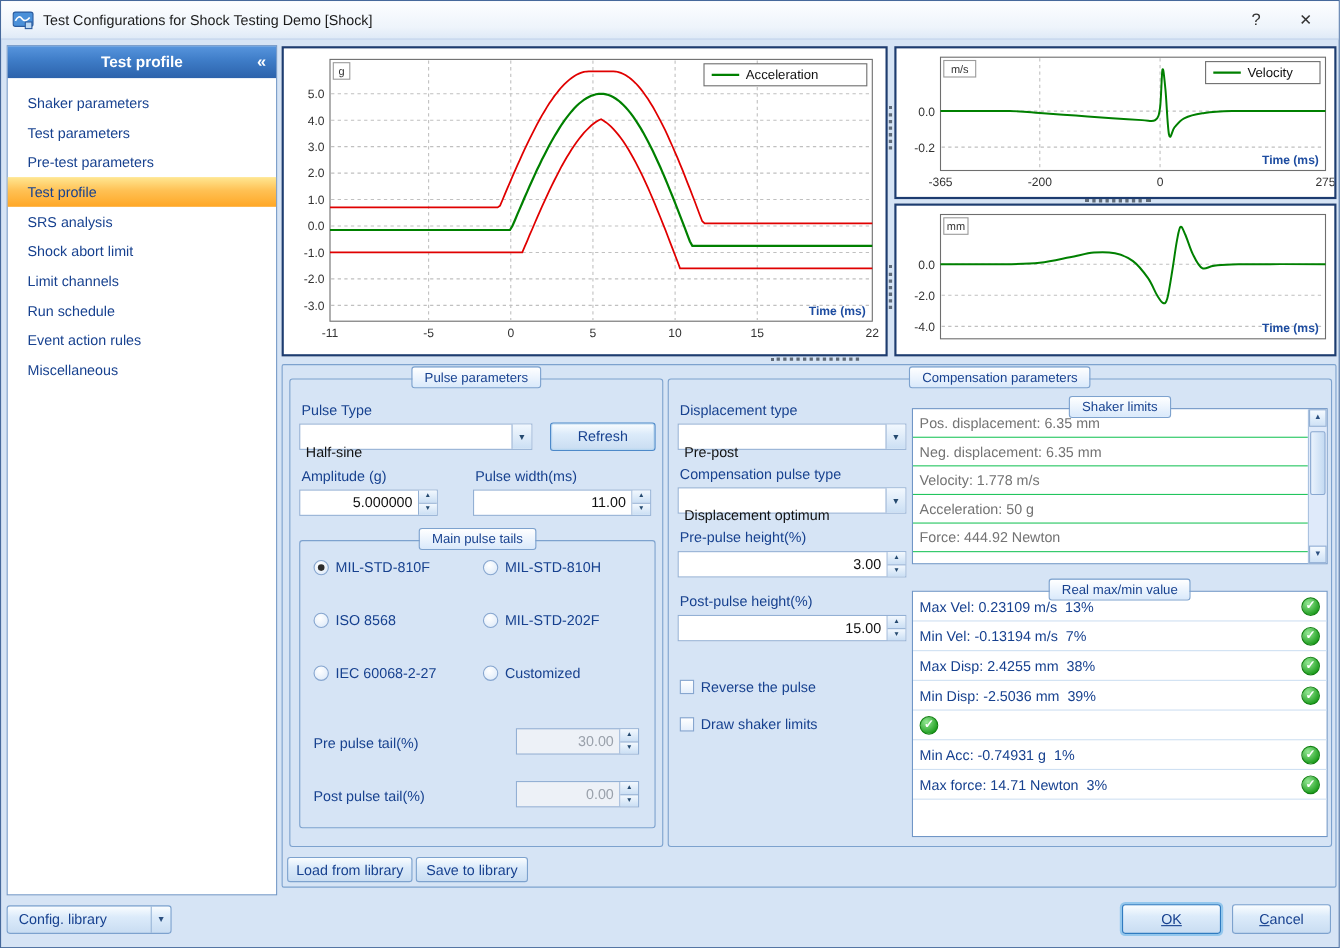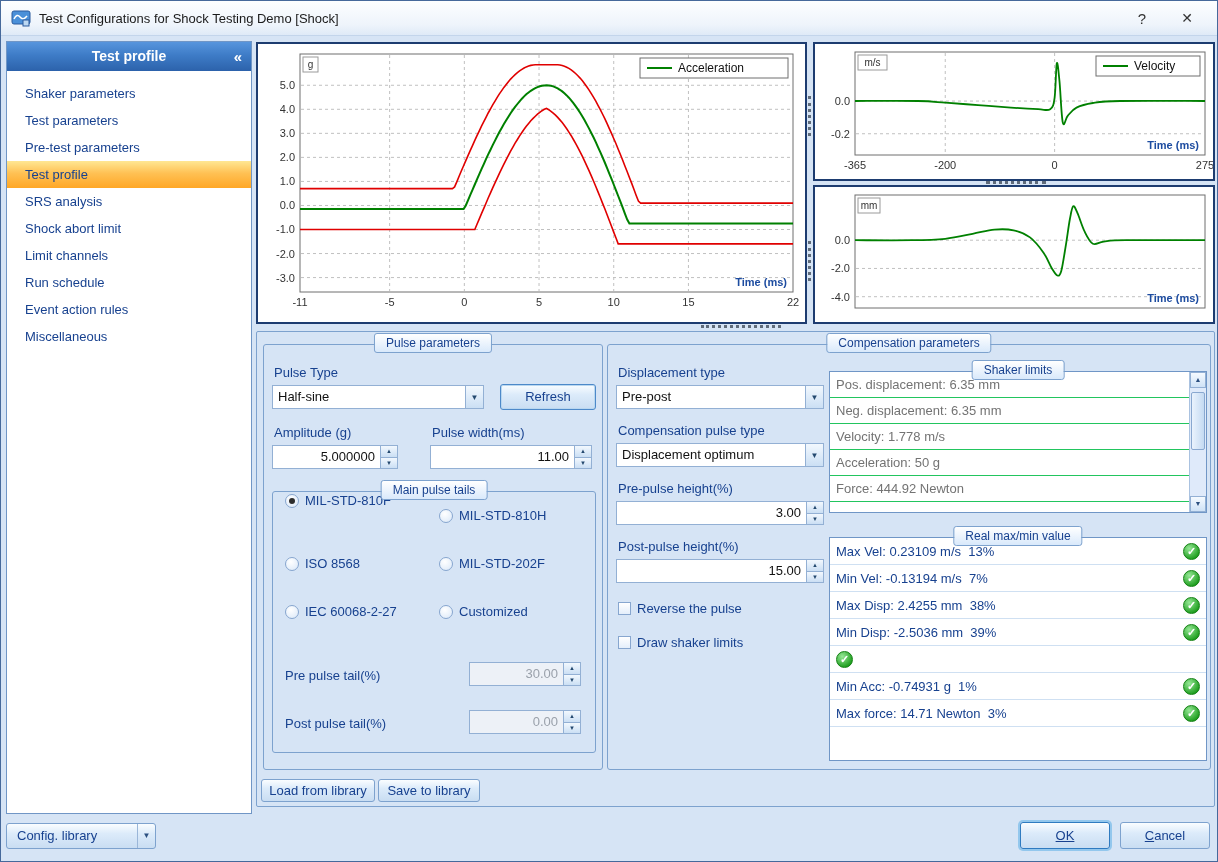--- a/index.html
+++ b/index.html
@@ -36,36 +36,36 @@
   .chart svg{display:block;}
   .split-h{position:absolute;border-top:3px dotted #5f6b7a;height:0;}
   .split-v{position:absolute;border-left:3px dotted #5f6b7a;width:0;}
 
   .lower{position:absolute;left:255px;top:330px;width:959px;height:476px;border:1px solid #7da2ce;border-radius:2px;}
   .group{position:absolute;border:1px solid #7da2ce;border-radius:3px;}
   .gtab{position:absolute;left:50%;top:-12px;transform:translateX(-50%);background:linear-gradient(#ffffff,#d9e9fb);border:1px solid #7da2ce;border-radius:3px;padding:2px 11px;font-size:12px;color:#17418f;white-space:nowrap;z-index:3;}
   .lbl{position:absolute;font-size:13px;color:#17418f;white-space:nowrap;}
 
   .combo{position:absolute;height:24px;background:#fff;border:1px solid #93b0d4;display:flex;align-items:stretch;}
-  .combo-val{flex:1;font-size:13px;color:#111;padding:3px 5px;overflow:hidden;white-space:nowrap;}
+  .combo-val{flex:1;font-size:13px;color:#111;padding:17px 5px;overflow:hidden;white-space:nowrap;}
   .combo-arrow{width:18px;background:linear-gradient(#f2f8fe,#cbdff4);border-left:1px solid #93b0d4;font-size:8px;color:#24496f;display:flex;align-items:center;justify-content:center;}
 
   .spin{position:absolute;height:24px;background:#fff;border:1px solid #93b0d4;display:flex;}
   .spin-val{flex:1;font-size:13px;color:#111;text-align:right;padding:3px 5px;white-space:nowrap;}
   .spin-btns{width:17px;display:flex;flex-direction:column;border-left:1px solid #93b0d4;}
   .sb{flex:1;font-size:6px;color:#24496f;text-align:center;line-height:10px;background:linear-gradient(#f2f8fe,#cbdff4);}
   .sb + .sb{border-top:1px solid #93b0d4;}
   .spin.disabled{background:#edf1f7;}
   .spin.disabled .spin-val{color:#9aa1ab;}
 
   .radio-row{position:absolute;display:flex;align-items:center;gap:6px;}
   .radio{width:14px;height:14px;border:1px solid #87a6cf;border-radius:50%;background:radial-gradient(circle at 40% 32%,#ffffff,#d9e7f8);position:relative;flex:none;}
   .radio.checked::after{content:"";position:absolute;left:3px;top:3px;width:6px;height:6px;border-radius:50%;background:#2d2d2d;}
   .radio-lbl{font-size:13px;color:#17418f;white-space:nowrap;}
-  .check-row{position:absolute;display:flex;align-items:center;gap:6px;}
+  .check-row{position:absolute;display:flex;align-items:center;gap:6px;margin-top:16px;}
   .checkbox{width:13px;height:13px;border:1px solid #87a6cf;background:linear-gradient(#fff,#e4eefb);flex:none;}
   .check-lbl{font-size:13px;color:#17418f;white-space:nowrap;}
 
   .listbox{position:absolute;background:#fff;border:1px solid #7096c6;}
   .rows{margin-right:17px;}
   .lrow{height:26px;line-height:25px;border-bottom:1px solid #22c55e;font-size:13px;color:#737373;padding-left:6px;white-space:nowrap;overflow:hidden;}
   .mrow{height:27px;border-bottom:1px solid #cfe0f2;display:flex;align-items:center;padding:0 6px;font-size:13px;color:#17418f;}
   .mrow-text{flex:1;white-space:nowrap;overflow:hidden;}
   .check-ic{width:17px;height:17px;border-radius:50%;background:radial-gradient(circle at 35% 30%,#96e896,#1f9e1f 75%);border:1px solid #128012;color:#fff;font-size:11px;line-height:15px;text-align:center;font-weight:bold;flex:none;}
 
@@ -228,21 +228,21 @@
         <span class="spin-val">11.00</span>
         <span class="spin-btns">
             <span class="sb">▲</span>
             <span class="sb">▼</span>
           </span>
       </div>
 
       <div class="group" style="left:8px;top:146px;width:324px;height:262px">
         <div class="gtab">Main pulse tails</div>
 
-        <div class="radio-row" style="left:12px;top:1px">
+        <div class="radio-row" style="left:12px;top:16px">
           <span class="radio checked"></span>
           <span class="radio-lbl">MIL-STD-810F</span>
         </div>
         <div class="radio-row" style="left:166px;top:16px">
           <span class="radio"></span>
           <span class="radio-lbl">MIL-STD-810H</span>
         </div>
         <div class="radio-row" style="left:12px;top:64px">
           <span class="radio"></span>
           <span class="radio-lbl">ISO 8568</span>

